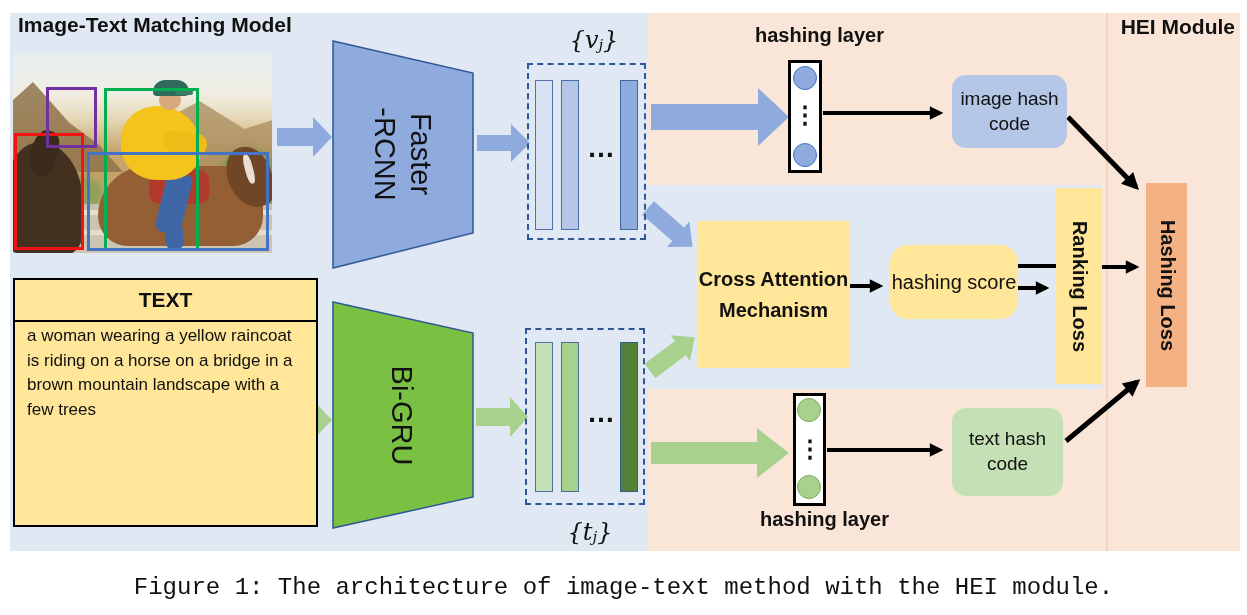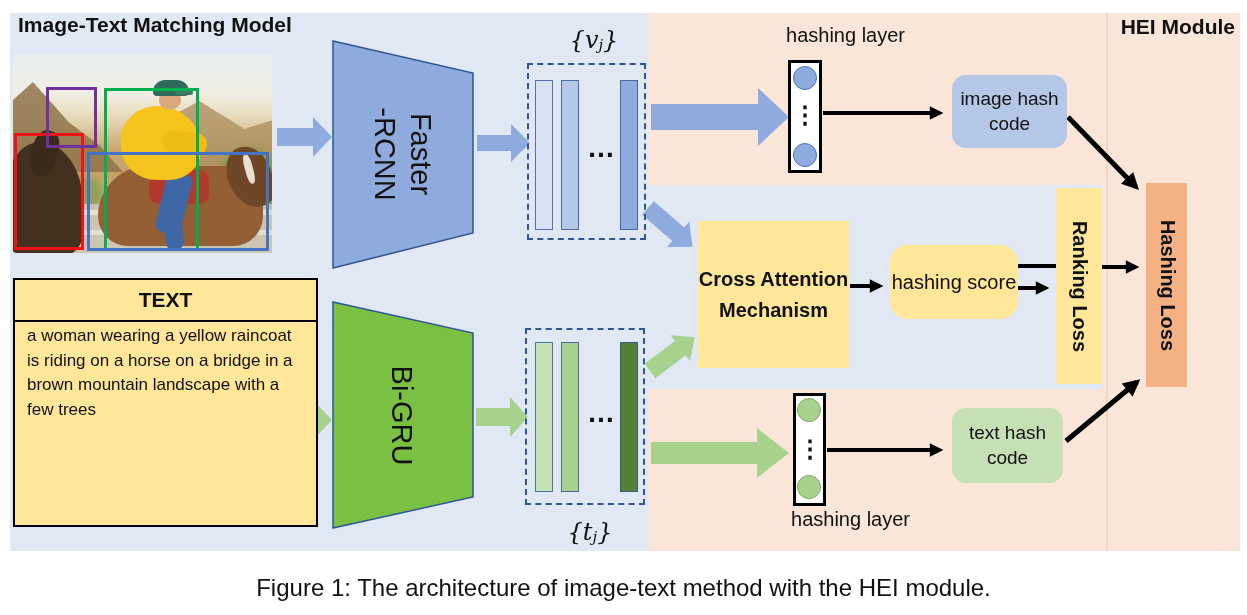--- a/index.html
+++ b/index.html
@@ -82,36 +82,36 @@
   .hash-layer-top{left:788px;top:60px;width:34px;height:113px;}
   .hash-layer-bottom{left:793px;top:393px;width:33px;height:113px;}
   .circ{width:24px;height:24px;border-radius:50%;}
   .circ-blue{background:#8FAADC;border:1.5px solid #4472C4;}
   .circ-green{background:#A9D18E;border:1.5px solid #7CA960;}
   .c1{left:793px;top:66px;}  .c2{left:793px;top:143px;}
   .c3{left:797px;top:398px;} .c4{left:797px;top:475px;}
   .vdots{width:20px;height:28px;display:flex;align-items:center;justify-content:center;font-weight:bold;font-size:24px;}
   .vd-top{left:795px;top:101px;}
   .vd-bottom{left:800px;top:435px;}
-  .hash-label{font-size:20px;text-align:right;}
+  .hash-label{font-size:20px;text-align:left;font-weight:bold;}
   .hash-label-top{left:755px;top:24px;width:150px;}
   .hash-label-bottom{left:760px;top:508px;width:150px;}
 
   
   .pill{display:flex;align-items:center;justify-content:center;text-align:center;font-size:20px;line-height:1.3;}
   .image-hash{left:952px;top:75px;width:115px;height:73px;background:#B4C7E7;border-radius:14px;font-size:19px;}
-  .text-hash{left:952px;top:408px;width:111px;height:75px;background:#C5E0B4;border-radius:14px;font-size:19px;}
+  .text-hash{left:952px;top:408px;width:111px;height:88px;background:#C5E0B4;border-radius:14px;font-size:19px;}
   .cross-attn{left:698px;top:221px;width:151px;height:147px;background:#FFE699;font-weight:bold;font-size:20px;line-height:1.55;}
   .match-score{left:890px;top:245px;width:128px;height:74px;background:#FFE699;border-radius:18px;}
   .ranking-box{left:1056px;top:188px;width:46px;height:196px;background:#FFE699;}
   .hashloss-box{left:1146px;top:183px;width:41px;height:204px;background:#F4B183;}
   .ranking-label{left:981px;top:264px;width:196px;height:45px;font-weight:bold;font-size:20px;}
   .hashloss-label{left:1065px;top:265px;width:204px;height:41px;font-weight:bold;font-size:20px;}
 
-  .caption{left:0;top:574px;width:1247px;text-align:center;font-family:Liberation Sans, sans-serif;font-size:24px;}
+  .caption{left:0;top:574px;width:1247px;text-align:center;font-family:Liberation Mono, monospace;font-size:24px;}
 </style>
 </head>
 <body>
 
 <div class="canvas">
 
   <div class="abs left-region"></div>
   <div class="abs hei-region"></div>
   <div class="abs hei-divider"></div>
   <div class="abs mid-strip"></div>

